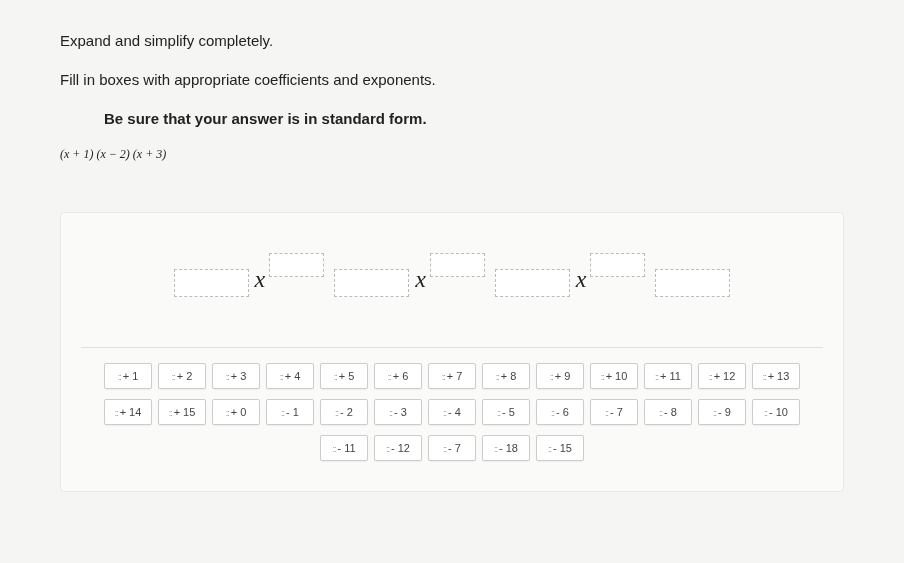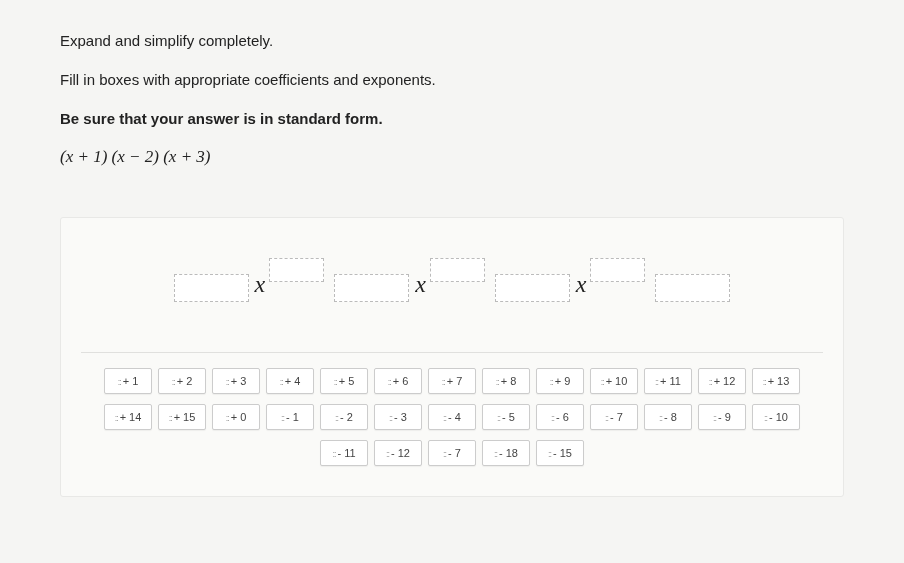--- a/index.html
+++ b/index.html
@@ -10,30 +10,31 @@
       width: 904px;
       color: #222;
     }
     .instructions p {
       margin-bottom: 18px;
       font-size: 15px;
       line-height: 1.4;
     }
     .instructions .bold {
       font-weight: bold;
+      margin-left: 44px;
     }
     .math {
       font-family: 'Times New Roman', serif;
       font-style: italic;
     }
     .math .op { font-style: normal; }
     .math sup { font-size: 0.7em; font-style: normal; }
     .problem {
       margin-top: 14px;
-      font-size: 17px;
+      font-size: 12px;
     }
     .answer-area {
       margin-top: 50px;
       background: #fafaf8;
       border: 1px solid #e8e8e6;
       padding: 40px 20px 20px 20px;
       border-radius: 3px;
     }
     .expression-row {
       display: flex;

